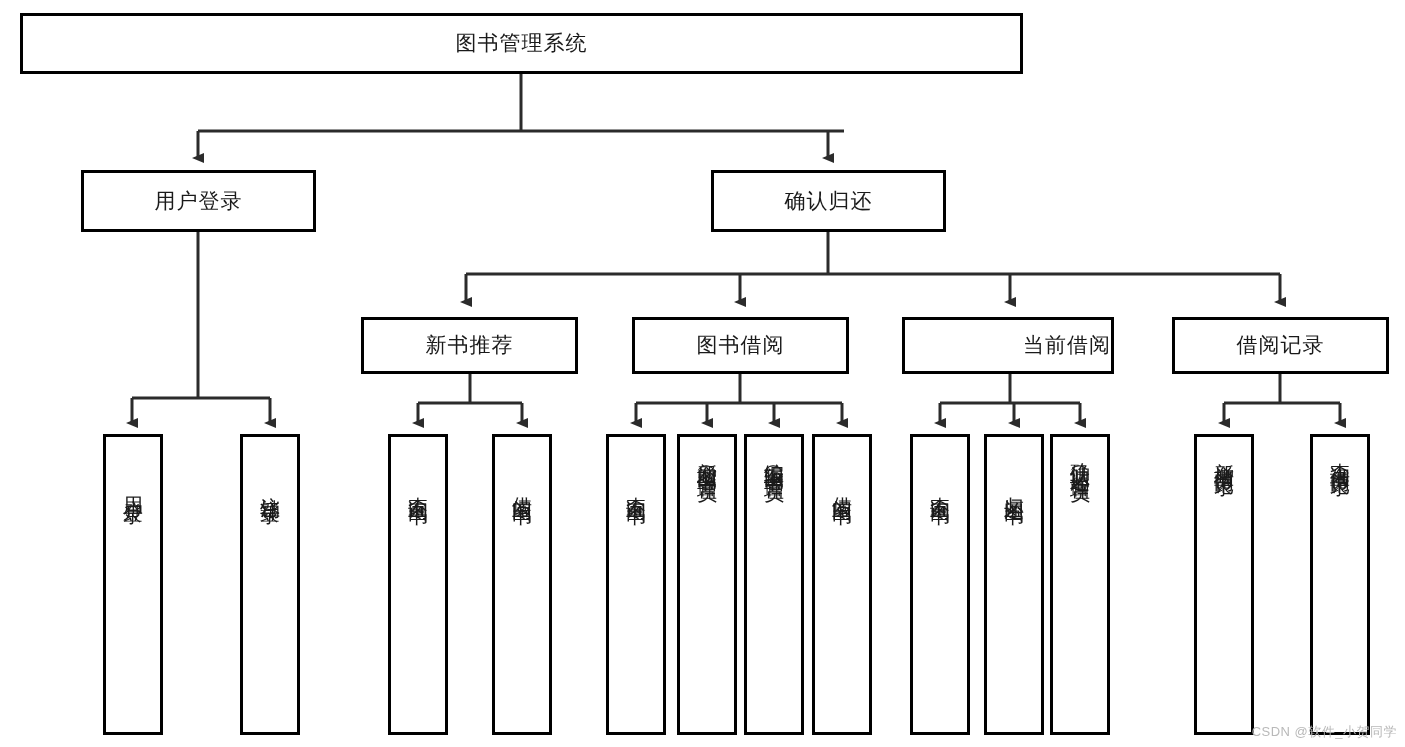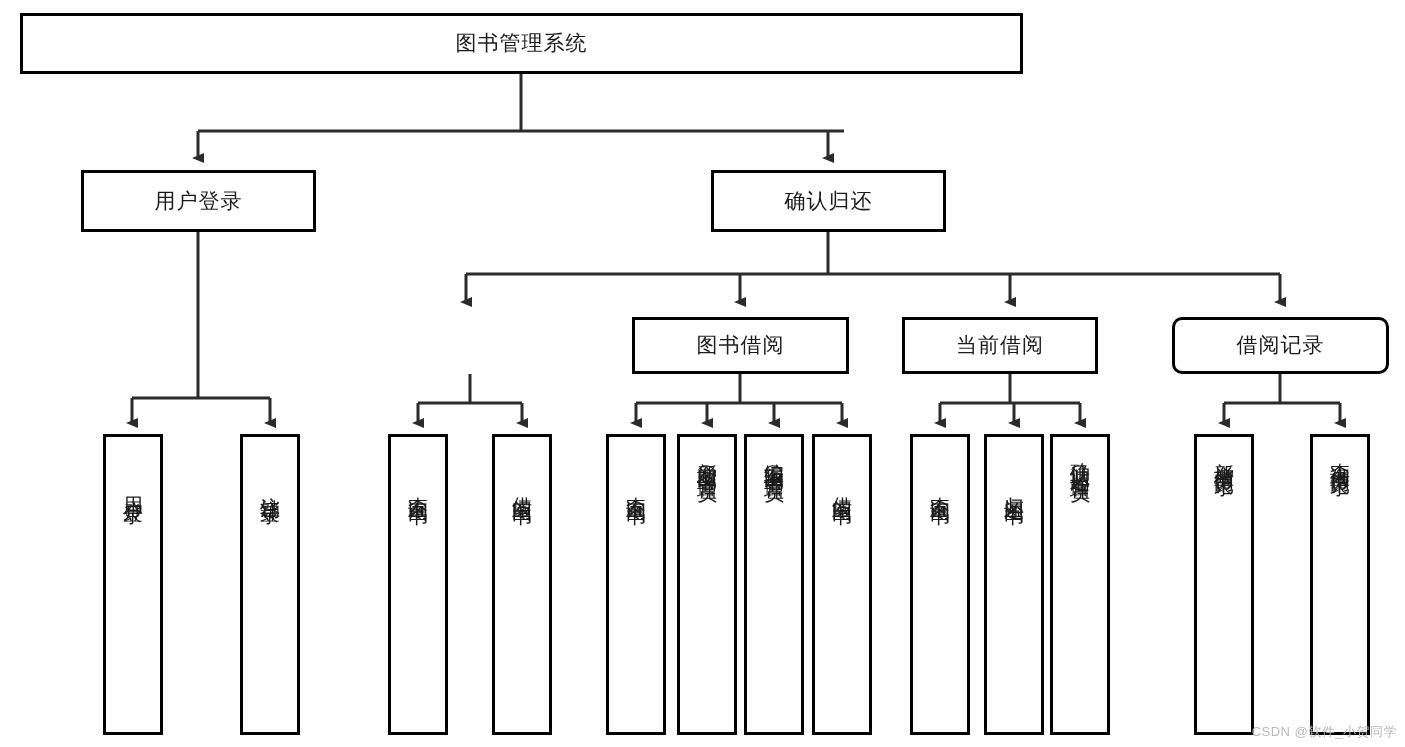--- a/index.html
+++ b/index.html
@@ -131,27 +131,30 @@
     <span class="node-label">图书管理系统</span>
   </div>
 
   <div class="node" style="left:81px; top:170px; width:235px; height:62px;">
     <span class="node-label">用户登录</span>
   </div>
   <div class="node" style="left:711px; top:170px; width:235px; height:62px;">
     <span class="node-label">确认归还</span>
   </div>
 
+  <div class="node" style="left:361px; top:317px; width:217px; height:57px;">
+    <span class="node-label">新书推荐</span>
+  </div>
   <div class="node" style="left:632px; top:317px; width:217px; height:57px;">
     <span class="node-label">图书借阅</span>
   </div>
-  <div class="node" style="left:902px; top:317px; width:196px; height:57px;">
+  <div class="node" style="left:902px; top:317px; width:212px; height:57px;justify-content:flex-end;">
     <span class="node-label">当前借阅</span>
   </div>
-  <div class="node" style="left:1172px; top:317px; width:217px; height:57px;border-radius:10px;">
+  <div class="node" style="left:1172px; top:317px; width:217px; height:57px;">
     <span class="node-label">借阅记录</span>
   </div>
 
   <div class="node vertical pad-more" style="left:103px; top:434px; width:60px; height:301px;">
     <span class="node-label">用户登录</span>
   </div>
   <div class="node vertical pad-more" style="left:240px; top:434px; width:60px; height:301px;">
     <span class="node-label">注销登录</span>
   </div>
 

